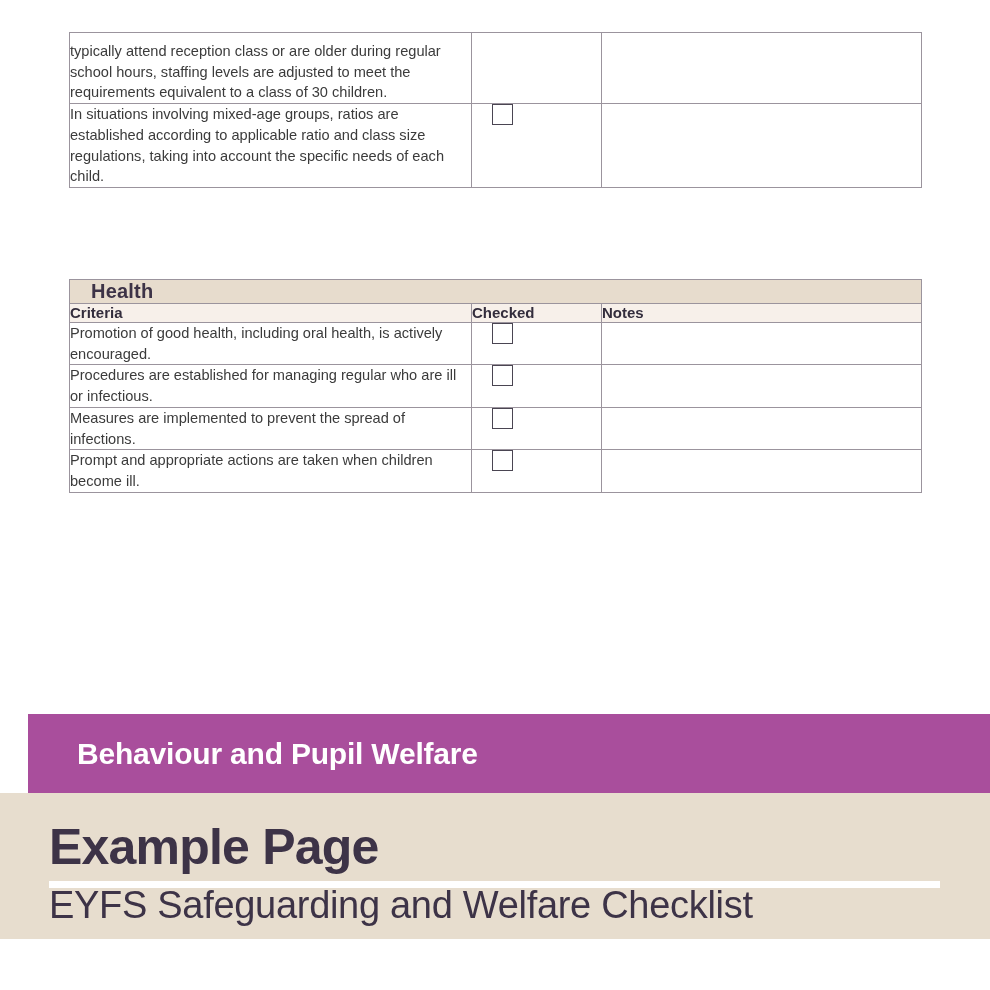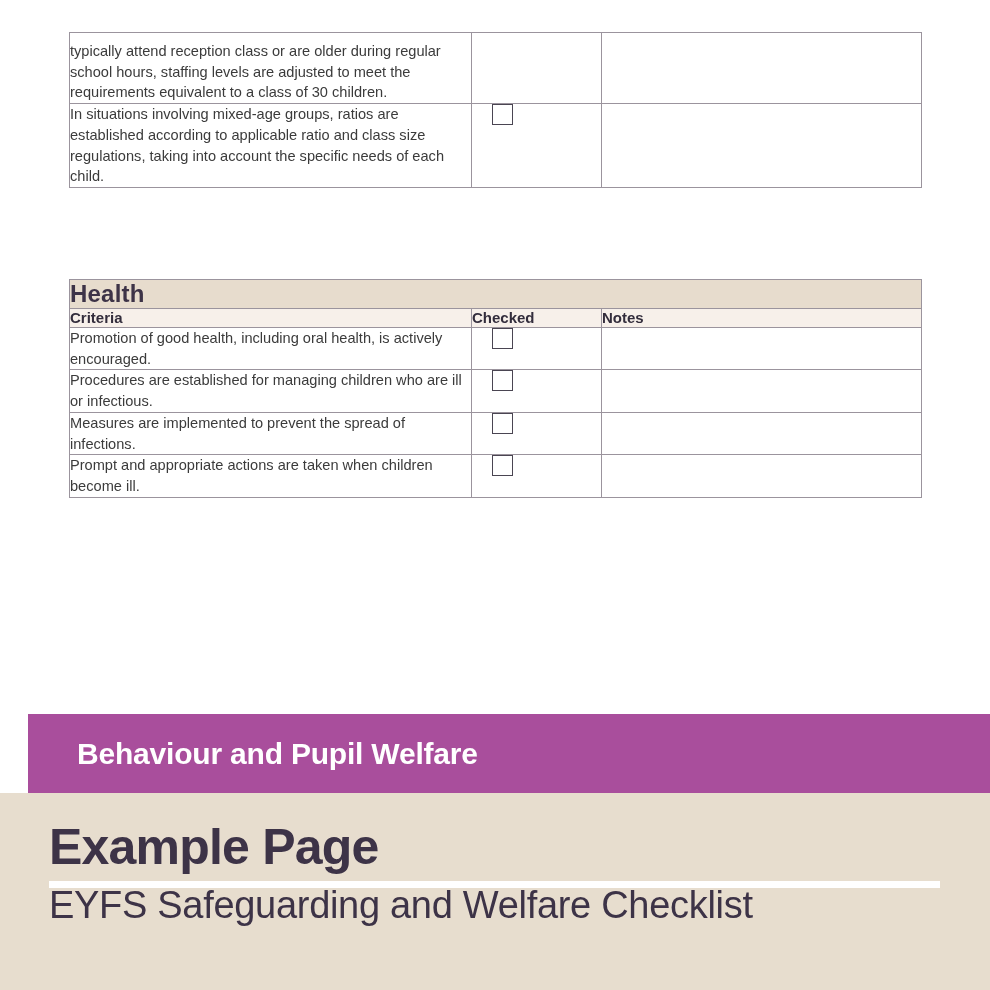--- a/index.html
+++ b/index.html
@@ -60,24 +60,25 @@
   #top-table tr:first-child .criteria-cell { padding-top: 8px; }
 
   
   #health-table { top: 279px; }
 
   .section-title-cell {
     background: #e7dccd;
     padding: 18px 14px 19px 14px;
   }
   .section-title {
-    font-size: 24px;
+    font-size: 20px;
     font-weight: bold;
     color: #3d3347;
     letter-spacing: .2px;
+    margin-left: 21px;
   }
   .colhead-cell {
     background: #f7f0ea;
     padding: 14px 14px 15px 14px;
     margin-left: 48px;
   }
   .colhead-text {
     font-size: 15px;
     font-weight: bold;
     color: #332d3c;
@@ -104,21 +105,21 @@
     font-weight: bold;
     letter-spacing: -0.2px;
   }
 
   
   #footer {
     position: absolute;
     left: 0;
     top: 793px;
     width: 990px;
-    height: 197px;
+    height: 146px;
     background: #e7ddce;
     z-index: 5;
   }
   #footer .footer-title {
     position: absolute;
     left: 49px;
     top: 29px;
     font-size: 50px;
     font-weight: bold;
     color: #3d3347;
@@ -193,21 +194,21 @@
     </tr>
 
     <tr>
       <td class="criteria-cell">Promotion of good health, including oral health, is actively encouraged.</td>
       <td class="checked-cell">
         <span class="checkbox"></span>
       </td>
       <td class="notes-cell"></td>
     </tr>
     <tr>
-      <td class="criteria-cell">Procedures are established for managing children who are ill or infectious.</td>
+      <td class="criteria-cell">Procedures are established for managing regular who are ill or infectious.</td>
       <td class="checked-cell">
         <span class="checkbox"></span>
       </td>
       <td class="notes-cell"></td>
     </tr>
     <tr>
       <td class="criteria-cell">Measures are implemented to prevent the spread of infections.</td>
       <td class="checked-cell">
         <span class="checkbox"></span>
       </td>

